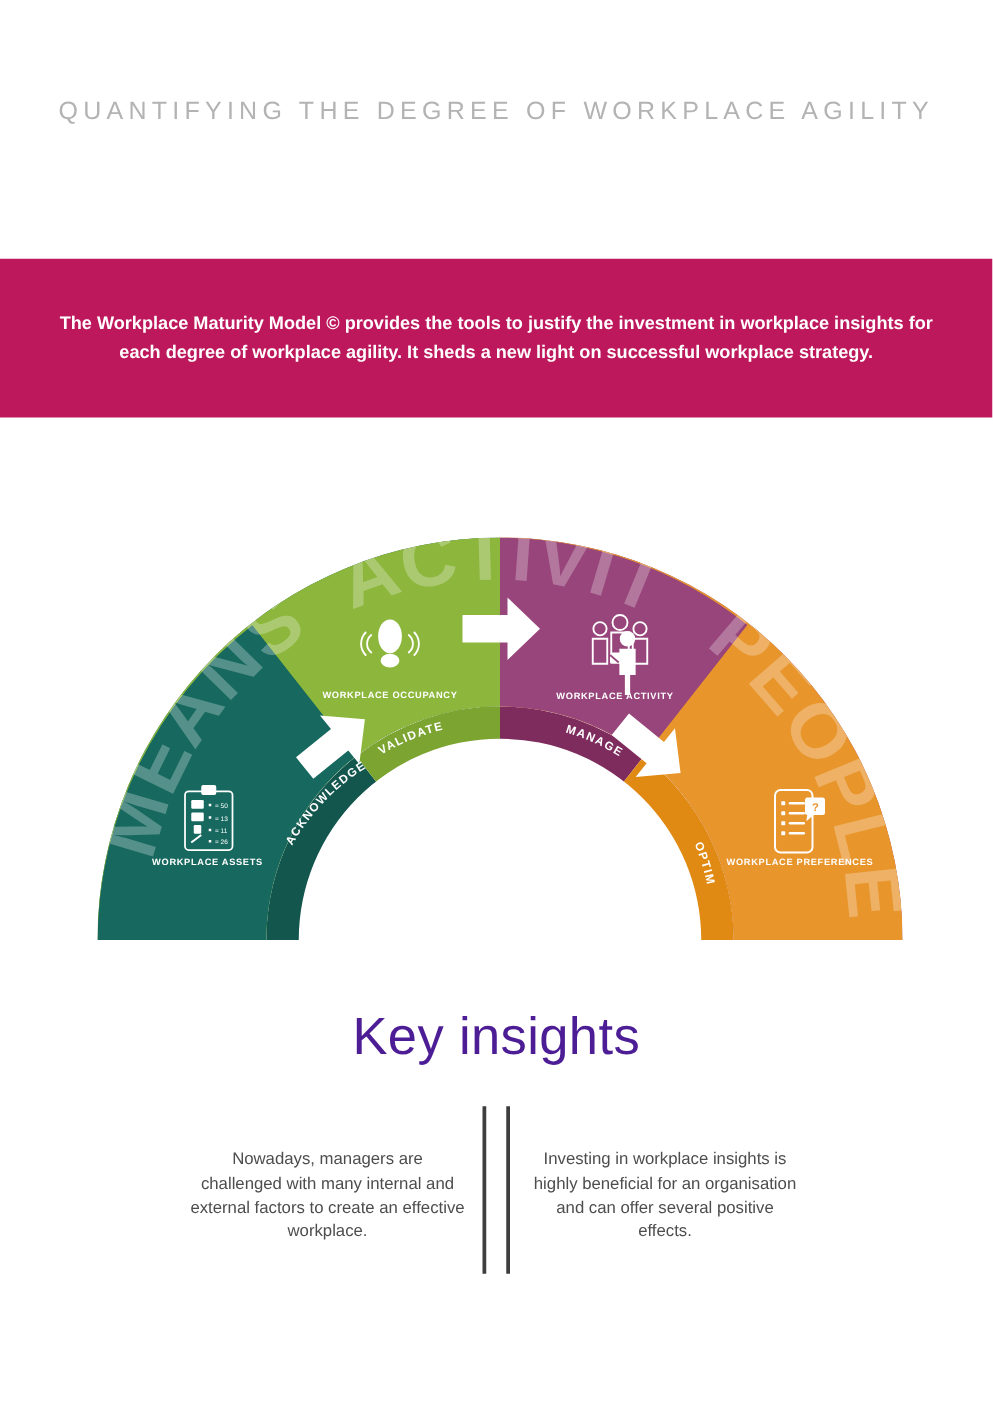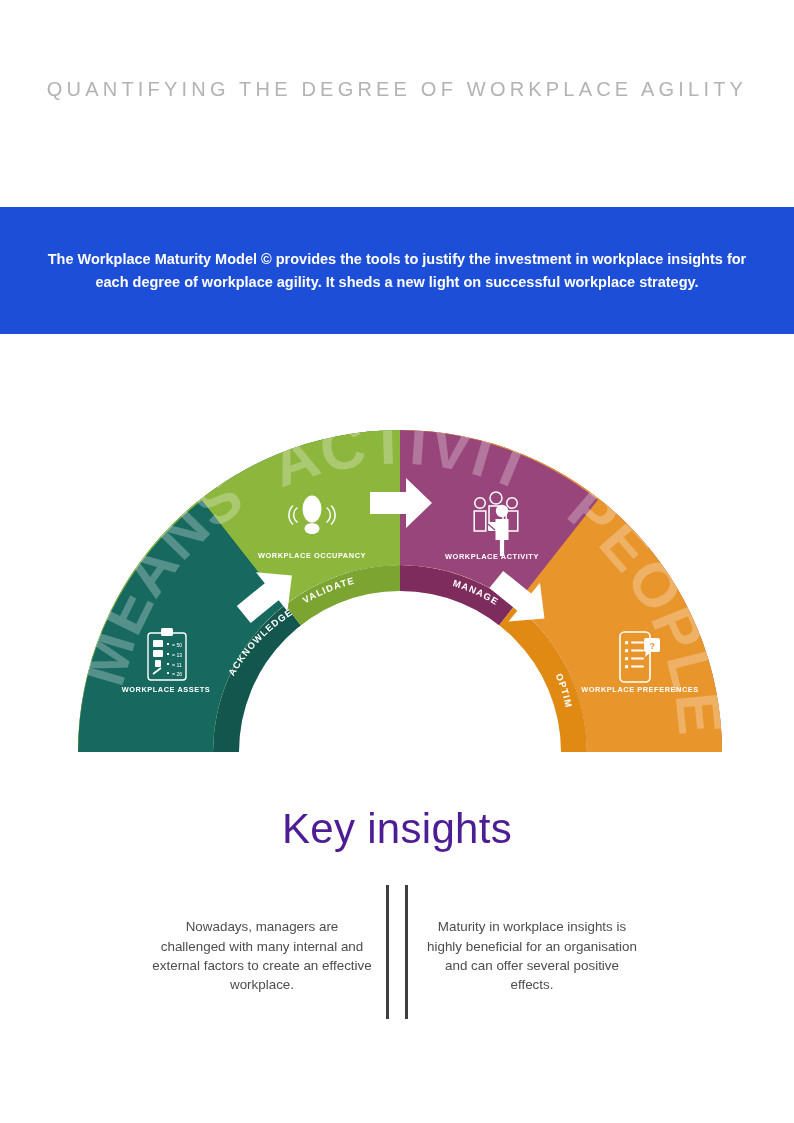--- a/index.html
+++ b/index.html
@@ -36,21 +36,21 @@
     letter-spacing:4.2px;
     color:#b3b3b3;
     line-height:1.1;
   }
 
   
   .banner{
     position:absolute;
     left:0;top:207px;
     width:794px;height:127px;
-    background:#1d4ed8;
+    background:#be185d;
     display:flex;
     align-items:center;
     justify-content:center;
   }
   .banner p{
     margin:0;
     width:730px;
     text-align:center;
     color:#ffffff;
     font-family:"Liberation Sans", sans-serif;
@@ -307,14 +307,14 @@
   </text>
 </svg>
 </div>
 
 <div class="insights-title">Key insights</div>
 
 <div class="insights">
   <div class="insight-col">Nowadays, managers are challenged with many internal and external factors to create an effective workplace.</div>
   <div class="divider"></div>
   <div class="divider"></div>
-  <div class="insight-col">Maturity in workplace insights is highly beneficial for an organisation and can offer several positive effects.</div>
+  <div class="insight-col">Investing in workplace insights is highly beneficial for an organisation and can offer several positive effects.</div>
 </div>
 
 </body></html>

